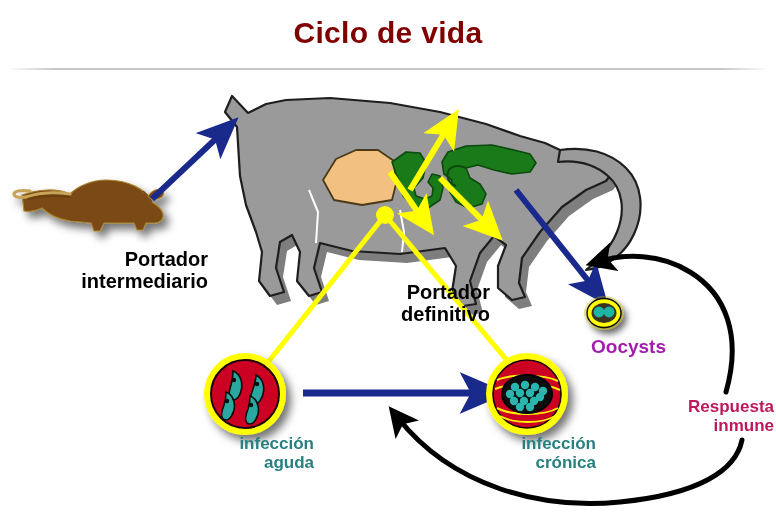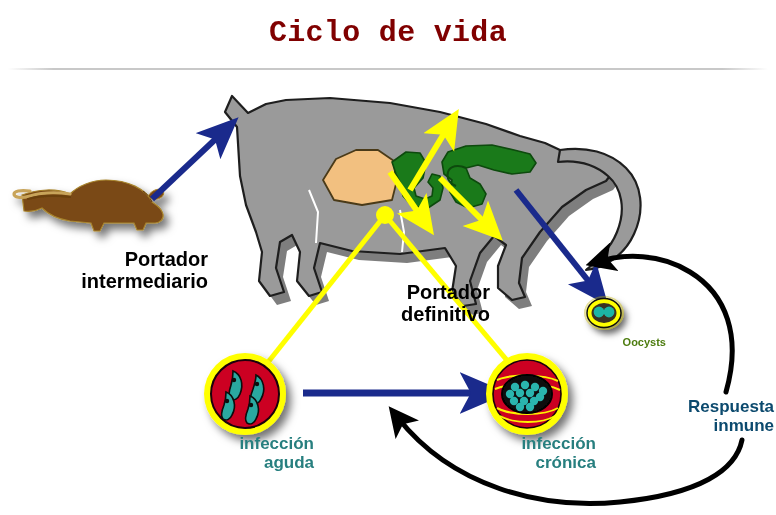--- a/index.html
+++ b/index.html
@@ -20,21 +20,21 @@
   #title {
     position: absolute;
     left: 0;
     top: 16px;
     width: 776px;
     text-align: center;
     font-size: 30px;
     font-weight: bold;
     color: #800000;
     letter-spacing: 0.3px;
-    font-family: Liberation Mono, monospace;
+    font-family: Liberation Sans, sans-serif;
   }
   #divider {
     position: absolute;
     left: 8px;
     top: 68px;
     width: 760px;
     height: 2px;
     background: linear-gradient(to right, #ffffff, #c8c8c8 6%, #c8c8c8 94%, #ffffff);
   }
   .svg-layer {
@@ -63,29 +63,29 @@
     left: 300px;
     top: 281px;
     width: 190px;
     font-size: 20px;
     color: #000000;
   }
   #lbl-oocysts {
     left: 556px;
     top: 336px;
     width: 110px;
-    font-size: 11px;
-    color: #4d7c0f;
+    font-size: 19px;
+    color: #a21caf;
   }
   #lbl-respuesta {
     left: 648px;
     top: 397px;
     width: 126px;
     font-size: 17px;
-    color: #0c4a6e;
+    color: #be185d;
   }
   #lbl-aguda {
     left: 178px;
     top: 434px;
     width: 136px;
     font-size: 17px;
     color: #277f7f;
   }
   #lbl-cronica {
     left: 460px;

